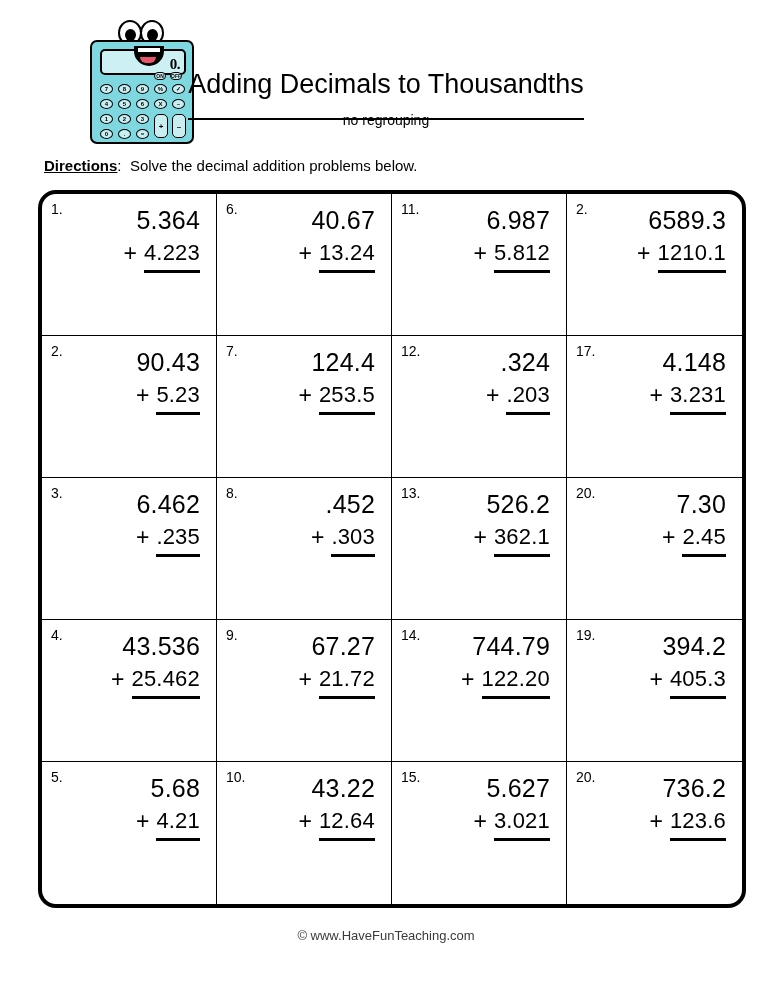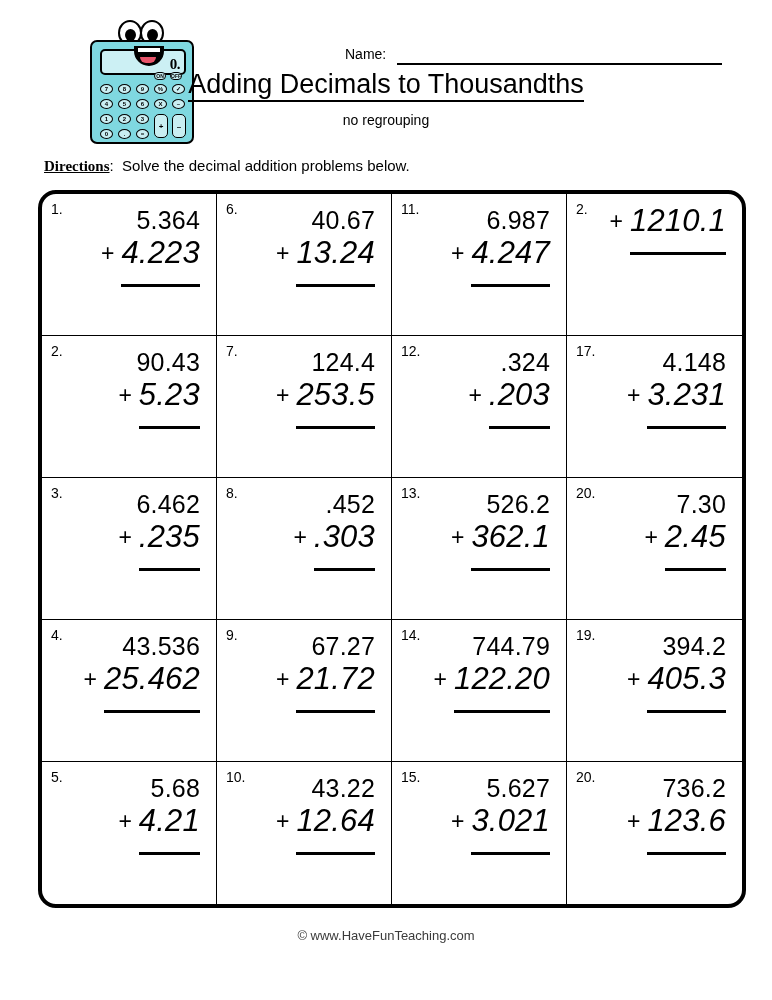--- a/index.html
+++ b/index.html
@@ -30,41 +30,41 @@
          border-radius:0 0 16px 16px;border:2px solid #000;box-sizing:border-box;}
   #mouth .inner{position:absolute;left:4px;bottom:1px;width:16px;height:6px;background:#e8546a;border-radius:0 0 8px 8px;}
   #mouth .tooth{position:absolute;left:2px;top:0;width:22px;height:4px;background:#fff;}
 
   #name-row{position:absolute;left:345px;top:44px;width:380px;height:24px;}
   #name-label{position:absolute;left:0;top:2px;font-size:14px;}
   #name-line{position:absolute;left:52px;top:19px;width:325px;height:0;border-bottom:2px solid #000;}
 
   #title{position:absolute;left:0;top:68px;width:772px;text-align:center;
          font-size:27px;line-height:32px;}
-  #title span{border-bottom:2px solid #000;padding-bottom:1px;}
+  #title span{border-bottom:2px solid #000;padding-bottom:19px;}
   #subtitle{position:absolute;left:0;top:112px;width:772px;text-align:center;font-size:14px;}
 
   #directions{position:absolute;left:44px;top:157px;font-size:15px;}
-  #directions .d-word{font-weight:700;text-decoration:underline;font-family:Liberation Serif, serif;}
+  #directions .d-word{font-weight:700;text-decoration:underline;}
 
   
   #table{position:absolute;left:38px;top:190px;width:708px;height:718px;
          border:4px solid #000;border-radius:18px;box-sizing:border-box;overflow:hidden;}
   .trow{display:flex;width:100%;height:20%;box-sizing:border-box;border-bottom:1.5px solid #000;}
   .trow:last-child{border-bottom:none;}
   .cell{position:relative;width:25%;height:100%;box-sizing:border-box;border-right:1.5px solid #000;}
   .cell:last-child{border-right:none;}
 
   .pnum{position:absolute;left:9px;top:7px;font-size:14px;line-height:16px;}
   .stack{position:absolute;right:16px;top:10px;text-align:right;}
   .top-n{font-size:25px;line-height:32px;letter-spacing:0.2px;white-space:pre;}
   .bot-row{display:flex;align-items:flex-start;justify-content:flex-end;}
   .plus{font-size:23px;line-height:34px;margin-right:7px;}
-  .bot-n{font-size:31px;line-height:34px;letter-spacing:0.2px;white-space:pre;
-         border-bottom:3.5px solid #000;padding-bottom:14px;font-style:italic;}
+  .bot-n{font-size:22px;line-height:34px;letter-spacing:0.2px;white-space:pre;
+         border-bottom:3.5px solid #000;padding-bottom:0;}
 
   #footer{position:absolute;left:0;top:928px;width:772px;text-align:center;
           font-size:13px;color:#3b3b3b;}
 </style>
 </head>
 <body>
 
 <div id="header">
 
   <div id="calc-wrap">
@@ -112,24 +112,20 @@
         <div class="kbtn tall" style="left:74px;top:34px;">–</div>
       </div>
     </div>
 
     <div id="mouth">
       <div class="tooth"></div>
       <div class="inner"></div>
     </div>
   </div>
 
-  <div id="name-row">
-    <div id="name-label">Name:</div>
-    <div id="name-line"></div>
-  </div>
 
   <div id="title">
     <span>Adding Decimals to Thousandths</span>
   </div>
   <div id="subtitle">no regrouping</div>
 </div>
 
 <div id="directions"><span class="d-word">Directions</span><span>:</span>&nbsp; <span>Solve the decimal addition problems below.</span></div>
 
 <div id="table">
@@ -153,27 +149,28 @@
             <div class="bot-n">13.24</div>
           </div>
         </div>
       </div>
       <div class="cell">
         <div class="pnum">11.</div>
         <div class="stack">
           <div class="top-n">6.987</div>
           <div class="bot-row">
             <div class="plus">+</div>
-            <div class="bot-n">4.247</div>
+            <div class="bot-n">5.812</div>
           </div>
         </div>
       </div>
       <div class="cell">
         <div class="pnum">2.</div>
         <div class="stack">
+          <div class="top-n">6589.3</div>
           <div class="bot-row">
             <div class="plus">+</div>
             <div class="bot-n">1210.1</div>
           </div>
         </div>
       </div>
     </div>
     <div class="trow">
       <div class="cell">
         <div class="pnum">2.</div>

